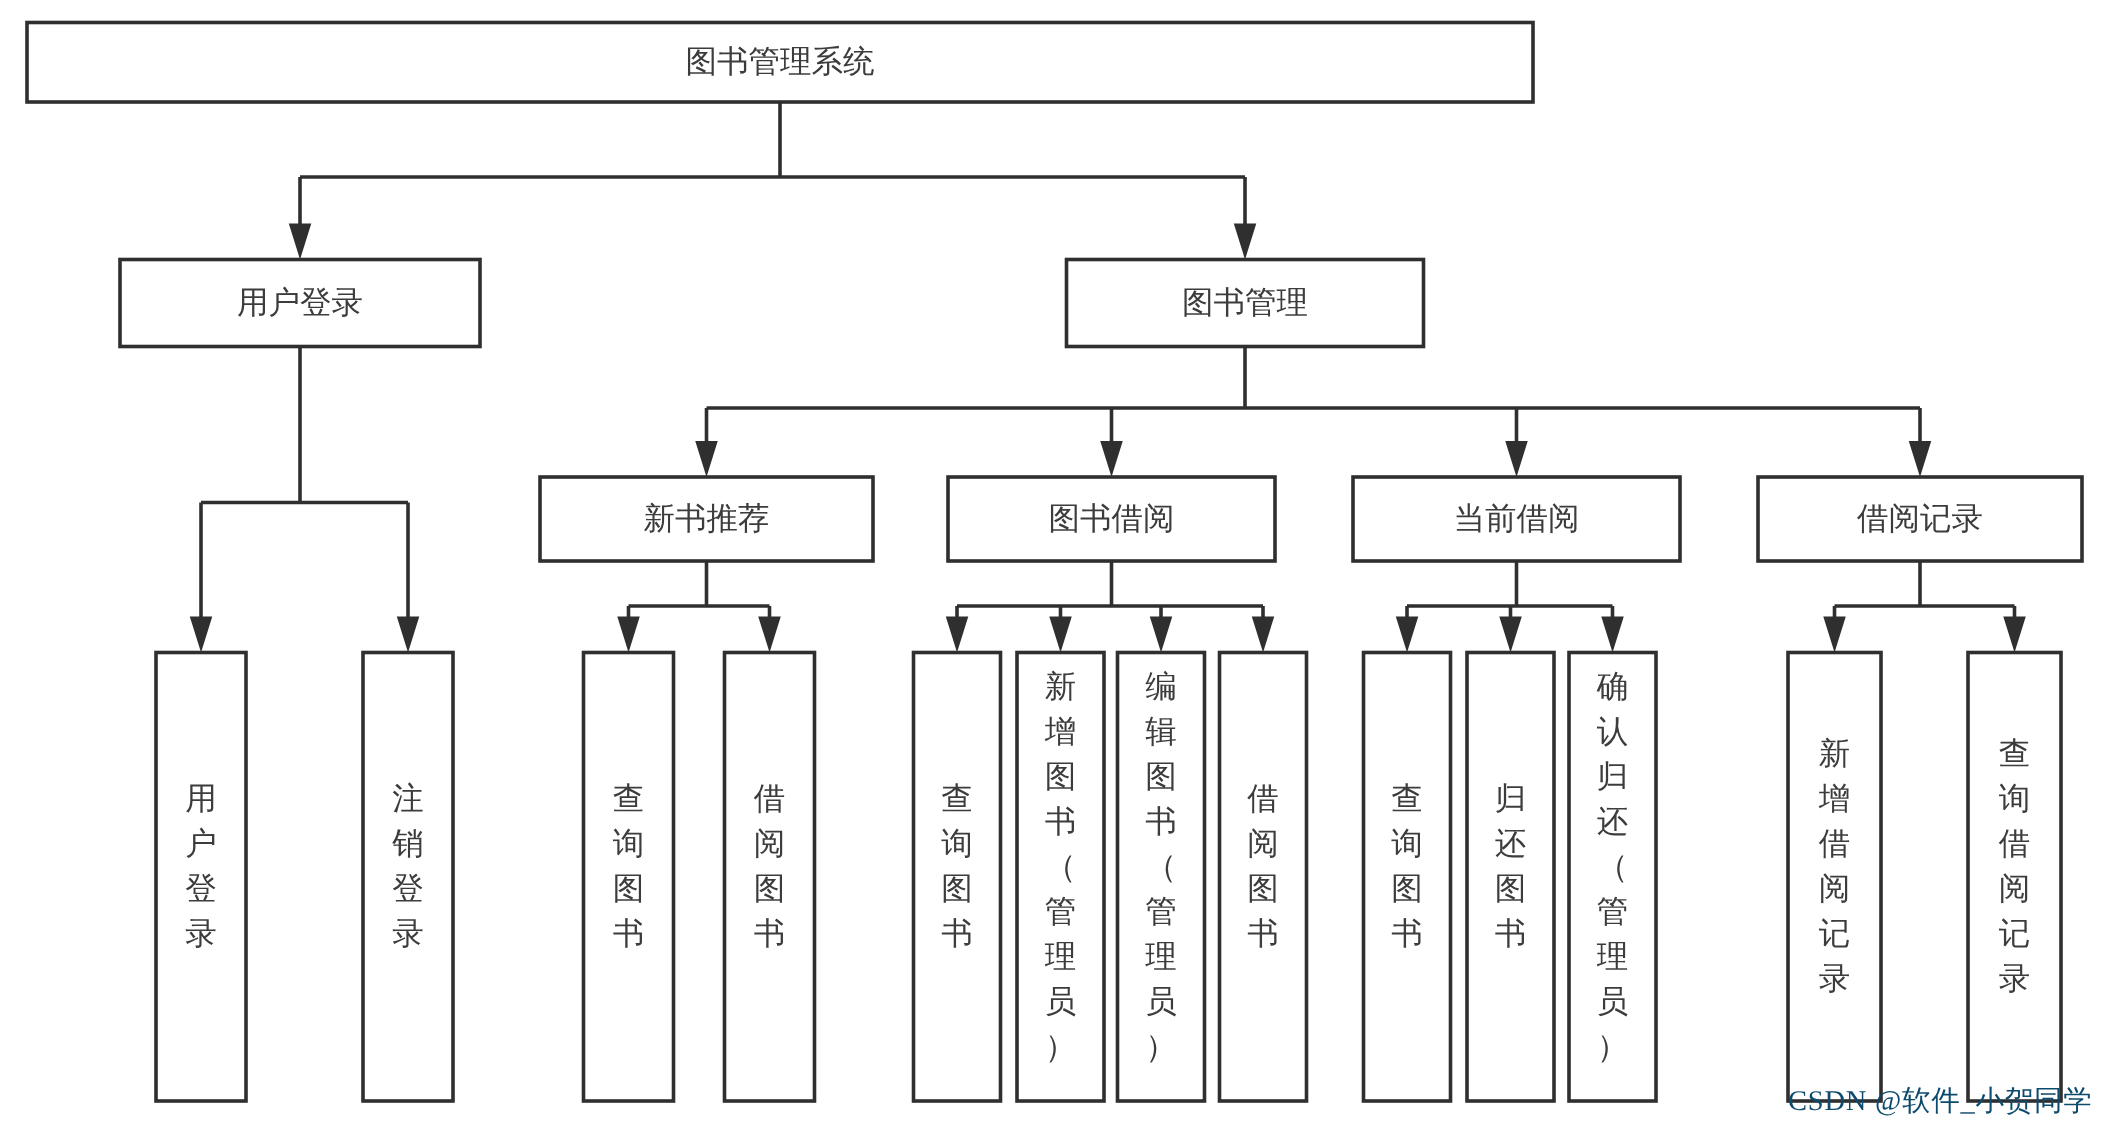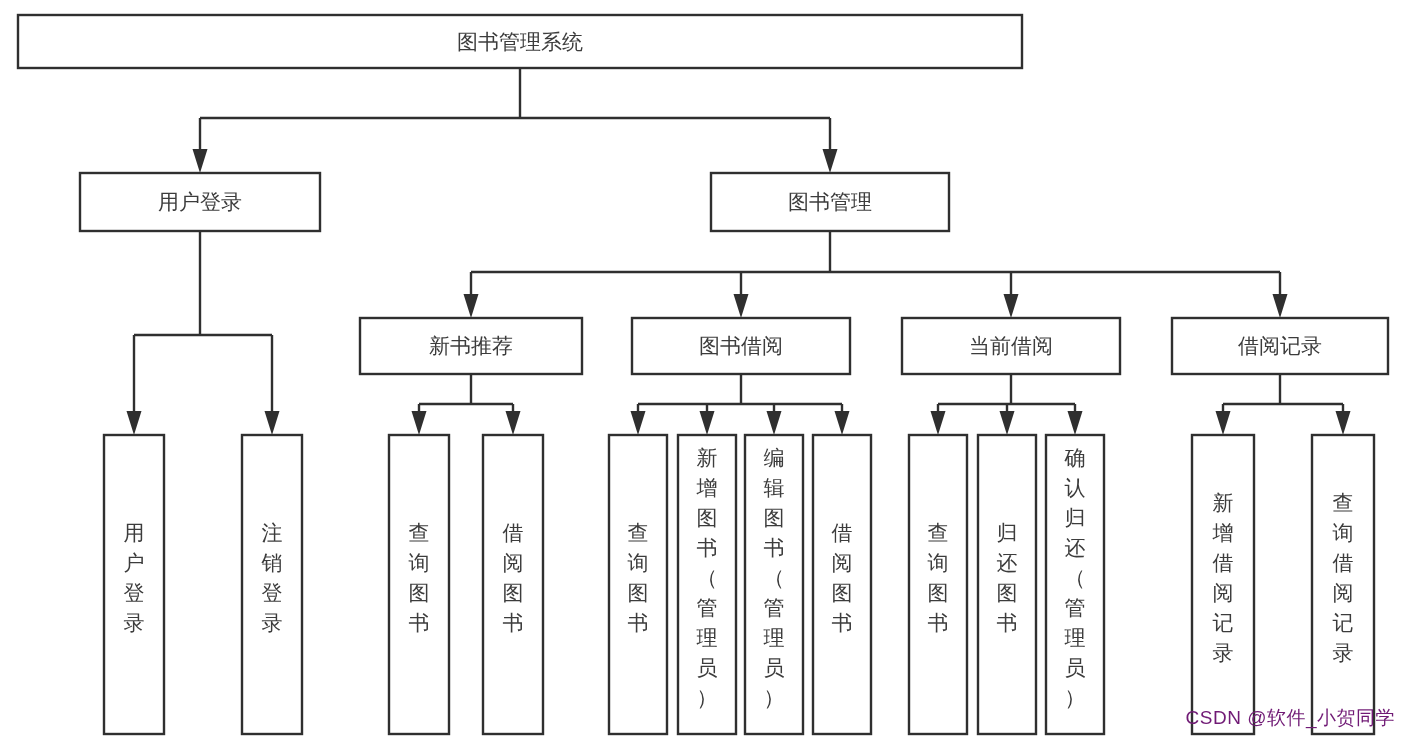--- a/index.html
+++ b/index.html
@@ -50,24 +50,24 @@
   }
   .node-label-vert {
     fill: #3c3c3c;
     font-family: "DejaVu Sans", "Liberation Sans", sans-serif;
     font-size: 21px;
     text-anchor: middle;
   }
   .watermark-text {
     position: absolute;
     right: 10px;
-    bottom: 16px;
-    font-family: Liberation Sans, sans-serif;
+    bottom: 0;
+    font-family: Liberation Serif, serif;
     font-size: 19px;
-    color: #701a75;
+    color: #0c4a6e;
     letter-spacing: 0.5px;
     white-space: nowrap;
     pointer-events: none;
   }
 </style>
 </head>
 <body>
 
 <div id="diagram-root">
   <svg id="tree-svg" viewBox="0 0 1405 747">

